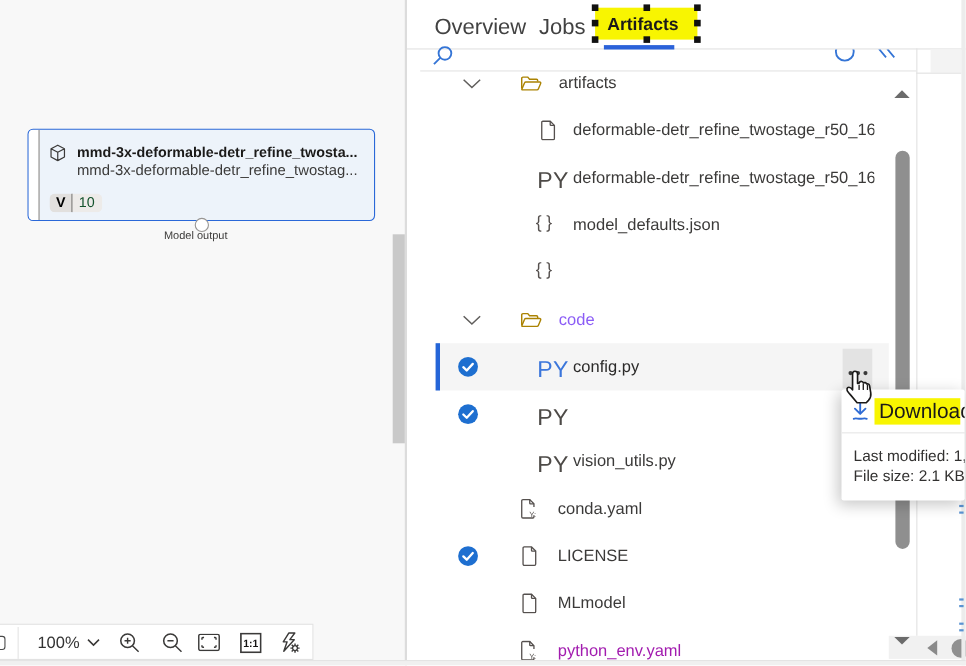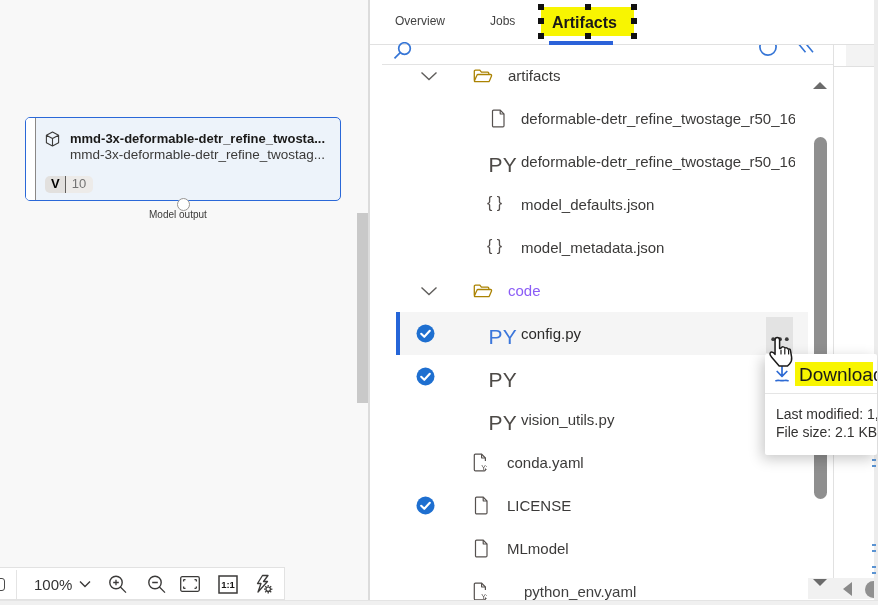--- a/index.html
+++ b/index.html
@@ -13,35 +13,35 @@
 #card .lane{position:absolute;left:0;top:0;width:9.5px;height:84px;background:#fff;
  border-right:1px solid #8a8886}
 #card .title{position:absolute;left:44px;top:13px;width:262px;font-size:13px;
  font-weight:bold;color:#1b1a19;line-height:15.2px;white-space:nowrap;overflow:hidden}
 #card .sub{position:absolute;left:44px;top:28.5px;width:262px;font-size:13.5px;
  color:#3b3a39;line-height:15.2px;white-space:nowrap;overflow:hidden}
 #badge{left:19px;top:58px;height:16.5px;border-radius:5px;overflow:hidden;
  font-size:13px;line-height:16.5px;display:flex}
 #badge .v{background:#e2e0de;color:#000;font-weight:bold;padding:0 5px 0 6px;
  border-right:1px solid #605e5c}
-#badge .n{background:#edebe9;color:#737373;padding:0 7px 0 6px}
+#badge .n{background:#edebe9;color:#14532d;padding:0 7px 0 6px}
 #conn{left:176.5px;top:197.5px;width:13px;height:13px;border-radius:50%;
  background:#fff;border:1.5px solid #979593}
 #mlabel{left:149px;top:209px;width:84px;font-size:10px;color:#3b3a39}
 #cvsb{left:357px;top:213px;width:11px;height:190px;background:#c9c9c9}
 
 #toolbar{left:-20px;top:567px;width:305px;height:33px;background:#fff;
  border:1px solid #e2e2e2;}
 #toolbar .sep{position:absolute;left:35px;top:2px;width:1px;height:29px;background:#e4e4e4}
 #tbfrag{left:-7px;top:578px;width:12px;height:13px;border:1.5px solid #4a4a4a;border-radius:3px}
 #tbpct{left:34px;top:576px;font-size:15px;color:#333}
 
 #panel{left:370px;top:0;width:508px;height:605px;background:#fff}
 #tabbar{left:0;top:0;width:508px;height:44.5px;border-bottom:1px solid #e1e1e1;background:#fff}
-.tab{position:absolute;top:14px;font-size:12px;color:#424242;white-space:nowrap}
+.tab{position:absolute;top:14px;font-size:20px;color:#424242;white-space:nowrap}
 #hl{left:171px;top:6.5px;width:93px;height:29px;background:#f8f501}
 .hdl{position:absolute;width:6px;height:6px;background:#111}
 #underline{left:179px;top:41px;width:64px;height:3.5px;background:#2b62d9}
 #srow{left:0;top:42px;width:508px;height:22.5px;overflow:hidden}
 #sdiv{left:12px;top:64px;width:451px;height:1px;background:#e3e3e3}
 
 .rowsel{left:25.5px;top:312px;width:412px;height:43px;background:#f5f5f5}
 .rowbar{left:25.5px;top:312px;width:4px;height:43px;background:#2565d8}
 .lbl{position:absolute;font-size:15px;color:#3b3a39;line-height:18px;white-space:nowrap}
 .pytag{position:absolute;font-size:21px;color:#55504e;letter-spacing:.3px}
@@ -168,21 +168,20 @@
 <svg class="abs" style="left:121px;top:109px" width="15" height="19" viewBox="0 0 15 19">
         <path d="M2.6 1.2 H9.2 L13 5 V16.8 C13 17.4 12.5 17.9 11.9 17.9 H2.6 C2 17.9 1.5 17.4 1.5 16.8 V2.3 C1.5 1.7 2 1.2 2.6 1.2 Z" fill="none" stroke="#55504e" stroke-width="1.2"></path>
         <path d="M9.2 1.2 V4.4 C9.2 4.8 9.5 5 9.9 5 H13" fill="none" stroke="#55504e" stroke-width="1.2"></path>
       </svg>
 <div class="lbl" style="left:151px;top:109.5px;color:#3b3a39;width:274px;overflow:hidden">deformable-detr_refine_twostage_r50_16x2_50e_coco_2021</div>
 <div class="pytag" style="left:118.5px;top:152.5px;color:#4d4a47">PY</div>
 <div class="lbl" style="left:151px;top:152.5px;color:#3b3a39;width:274px;overflow:hidden">deformable-detr_refine_twostage_r50_16x2_50e_coco_2021</div>
 <div class="br" style="left:117px;top:194px">{ }</div>
 <div class="lbl" style="left:151px;top:195.5px;color:#3b3a39">model_defaults.json</div>
 <div class="br" style="left:117px;top:237px">{ }</div>
-<div class="lbl" style="left:151px;top:238.5px;color:#3b3a39">model_metadata.json</div>
 <svg class="abs" style="left:50px;top:285.5px" width="18" height="10" viewBox="0 0 18 10">
         <path d="M1.5 1.5 L9 8.5 L16.5 1.5" fill="none" stroke="#605e5c" stroke-width="1.4"></path>
       </svg>
 <svg class="abs" style="left:103px;top:282.5px" width="20" height="16" viewBox="0 0 20 16">
         <path d="M1.3 12.5 V3.2 C1.3 2.6 1.8 2.1 2.4 2.1 H6.8 L8.4 4.1 H14.7 C15.3 4.1 15.8 4.6 15.8 5.2 V6.2" fill="none" stroke="#ab8303" stroke-width="1.3"></path>
         <path d="M1.4 13 L3.9 7.3 C4.1 6.8 4.6 6.5 5.1 6.5 H17.6 C18.3 6.5 18.8 7.2 18.5 7.9 L16.4 12.9 C16.2 13.4 15.7 13.7 15.2 13.7 H2.1 C1.6 13.7 1.3 13.4 1.4 13 Z" fill="none" stroke="#ab8303" stroke-width="1.3" stroke-linejoin="round"></path>
       </svg>
 <div class="lbl" style="left:138px;top:281.5px;color:#8b5cf6">code</div>
 <svg class="abs" style="left:46px;top:324px" width="19" height="19" viewBox="0 0 19 19">
         <circle cx="9.5" cy="9.5" r="9" fill="#1e6fd0"></circle>
@@ -215,21 +214,21 @@
 <svg class="abs" style="left:104px;top:539px" width="15" height="19" viewBox="0 0 15 19">
         <path d="M2.6 1.2 H9.2 L13 5 V16.8 C13 17.4 12.5 17.9 11.9 17.9 H2.6 C2 17.9 1.5 17.4 1.5 16.8 V2.3 C1.5 1.7 2 1.2 2.6 1.2 Z" fill="none" stroke="#55504e" stroke-width="1.2"></path>
         <path d="M9.2 1.2 V4.4 C9.2 4.8 9.5 5 9.9 5 H13" fill="none" stroke="#55504e" stroke-width="1.2"></path>
       </svg>
 <div class="lbl" style="left:137px;top:539.5px;color:#3b3a39">MLmodel</div>
 <svg class="abs" style="left:103px;top:581.5px" width="19" height="20" viewBox="0 0 19 20">
         <path d="M2.4 1.2 H8.6 L12.4 5 V8 M12.4 15.5 V16.8 C12.4 17.4 12 17.9 11.4 17.9 H2.4 C1.8 17.9 1.3 17.4 1.3 16.8 V2.3 C1.3 1.7 1.8 1.2 2.4 1.2" fill="none" stroke="#55504e" stroke-width="1.2"></path>
         <path d="M8.6 1.2 V4.4 C8.6 4.8 8.9 5 9.3 5 H12.4" fill="none" stroke="#55504e" stroke-width="1.2"></path>
         <text x="8.2" y="17.3" font-size="7" fill="#55504e" font-family="Liberation Sans">Y:</text>
       </svg>
-<div class="lbl" style="left:154px;top:582.5px;color:#404040">python_env.yaml</div>
+<div class="lbl" style="left:137px;top:582.5px;color:#a21caf">python_env.yaml</div>
 <div class="tri abs" style="left:443px;top:82px;border-left:7.5px solid transparent;border-right:7.5px solid transparent;border-bottom:7.5px solid #6b6b6b"></div>
 <div id="sbthumb" class="abs"></div>
 <div id="vline" class="abs"></div>
 <div id="gblock" class="abs"></div>
 <div id="gdiv" class="abs"></div>
 <div id="hsb" class="abs"></div>
 <div class="tri abs" style="left:443px;top:579px;border-left:7.5px solid transparent;border-right:7.5px solid transparent;border-top:7.5px solid #6b6b6b"></div>
 <div class="tri abs" style="left:473px;top:582px;border-top:7px solid transparent;border-bottom:7px solid transparent;border-right:9px solid #8a8a8a"></div>
 <div id="hthumb" class="abs"></div>
 <div id="pgsb" class="abs"></div>

